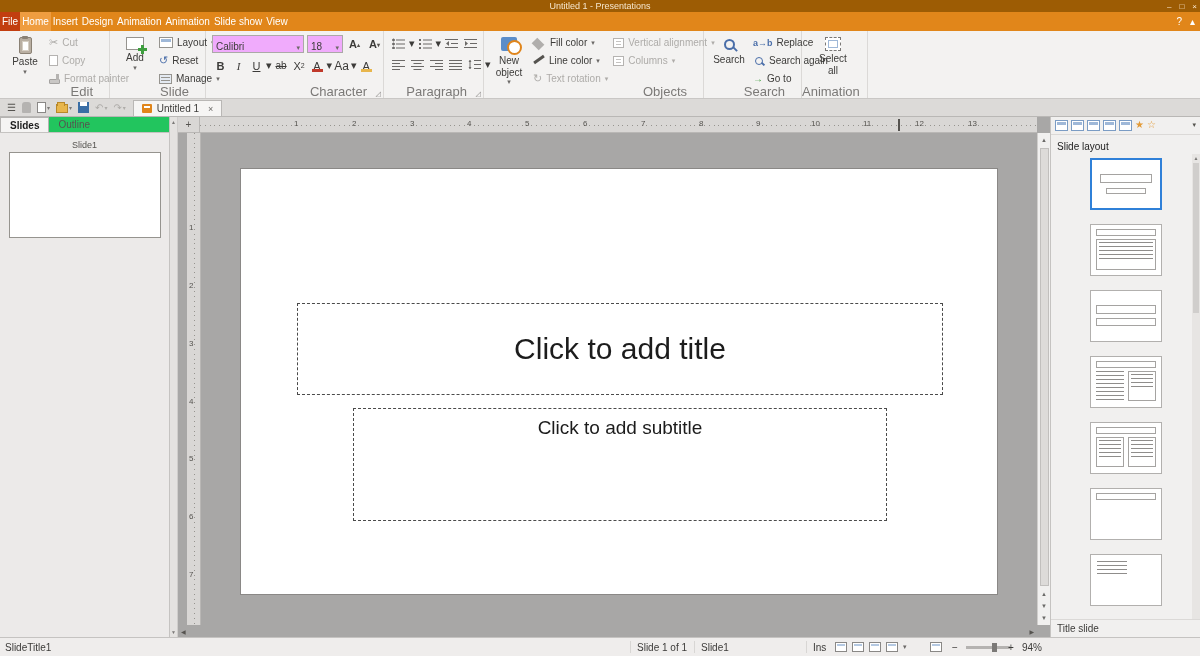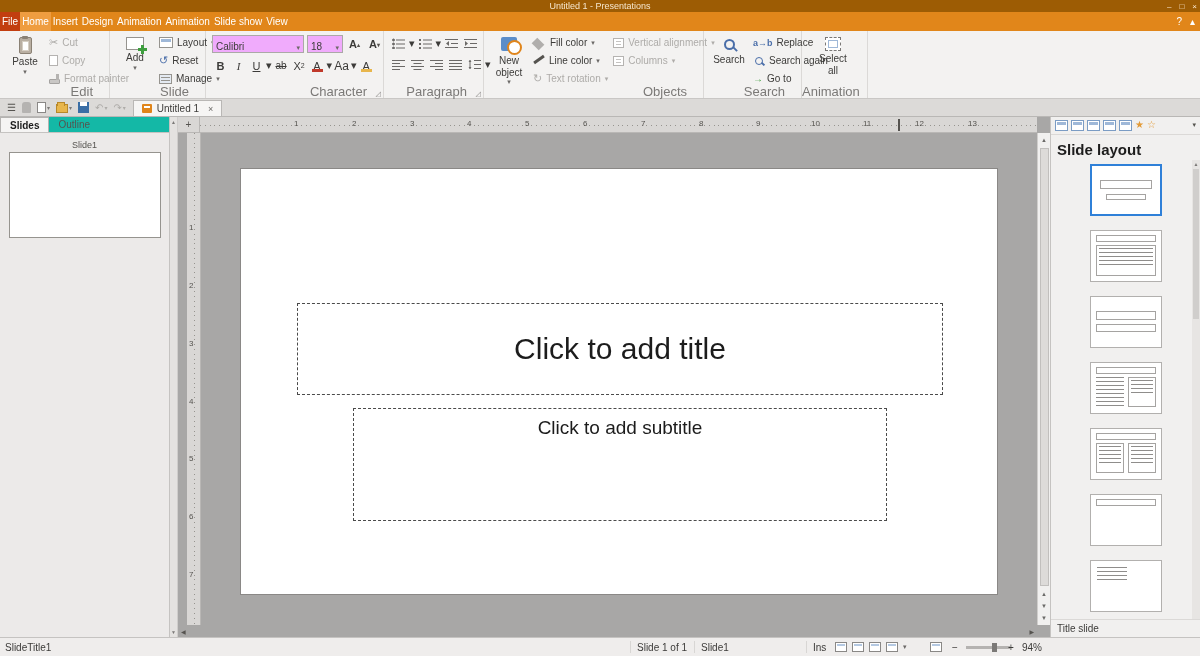--- a/index.html
+++ b/index.html
@@ -87,21 +87,21 @@
   .ic-hand{width:9px;height:11px;background:#b5b3b1;border-radius:3px 3px 1px 1px}
   .doctab{display:flex;align-items:center;gap:5px;background:#f6f5f4;border:1px solid #b9b7b5;border-bottom:none;margin-top:1px;padding:0 8px;font-size:10px}
   .ic-pres{width:10px;height:9px;background:#e0851b;border-radius:1px}
   .ic-pres:before{content:"";position:absolute;left:2px;right:2px;top:2px;height:2px;background:#fff}
   .doctab .close{color:#6b6967;font-size:9px;margin-left:4px}
 
   
   .main{flex:1 1 auto;display:flex;min-height:0}
   
   .left-panel{width:170px;background:#eceae9;border-right:1px solid #c5c3c1;display:flex;flex-direction:column}
-  .lp-tabs{height:16px;display:flex;background:#14b8a6;border-bottom:1px solid #c5c3c1;font-size:10px}
+  .lp-tabs{height:16px;display:flex;background:#22c55e;border-bottom:1px solid #c5c3c1;font-size:10px}
   .lp-tab{padding:0 9px;display:flex;align-items:center;color:#55534f}
   .lp-tab.active{background:#f5f4f3;border:1px solid #b5b3b1;border-bottom:none;font-weight:bold;color:#1c1c1c}
   .lp-caption{font-size:9px;color:#55534f;text-align:center;margin-top:7px}
   .lp-thumb{width:152px;height:86px;background:#fff;border:1px solid #96948f;margin:2px auto 0}
   .lscroll{width:8px;background:#e4e2e0;border-right:1px solid #cfcdcb;display:flex;flex-direction:column;justify-content:space-between;align-items:center;font-size:5px;color:#7b7977;padding:2px 0}
   
   .center{flex:1 1 auto;position:relative;background:#a8a7a6;min-width:0}
   .corner{position:absolute;left:0;top:0;width:22px;height:16px;background:#d9d7d5;border-right:1px solid #b9b7b5;border-bottom:1px solid #b9b7b5;display:flex;align-items:center;justify-content:center;font-size:10px;color:#55534f}
   .hruler{position:absolute;left:22px;right:13px;top:0;height:16px;background:#d9d7d5;border-bottom:1px solid #b9b7b5;background-image:repeating-linear-gradient(to right,#96948f 0 1px,transparent 1px 4.8px);background-size:100% 1px;background-position:0 8px;background-repeat:no-repeat}
   .hruler .num{position:absolute;top:2px;font-size:8px;color:#55534f}
@@ -117,21 +117,21 @@
   .vs-thumb{width:9px;flex:1 1 auto;background:#dddbd9;border:1px solid #c1bfbd;margin:1px 0}
   .vs-btn{height:10px;display:flex;align-items:center;justify-content:center}
   .hstrip{position:absolute;left:0;right:13px;bottom:0;height:12px;display:flex;justify-content:space-between;align-items:center;font-size:6px;color:#55534f;padding:0 3px}
   
   .right-panel{width:150px;background:#f1f0ef;border-left:1px solid #c5c3c1;display:flex;flex-direction:column;position:relative}
   .rp-toolbar{height:18px;display:flex;align-items:center;gap:3px;padding:0 4px;border-bottom:1px solid #dbd9d7}
   .rp-ic{width:13px;height:11px;border:1px solid #7b9cc4;background:#fff;position:relative}
   .rp-ic:before{content:"";position:absolute;left:1px;right:1px;top:1px;height:3px;background:#9fb8d8}
   .rp-star{font-size:10px;color:#e39b38;line-height:1}
   .rp-caret{margin-left:auto;font-size:7px;color:#55534f}
-  .rp-title{font-size:15px;font-weight:bold;color:#1c1c1c;padding:6px 6px 2px}
+  .rp-title{font-size:10px;font-weight:normal;color:#1c1c1c;padding:6px 6px 2px}
   .rp-list{flex:1 1 auto;position:relative;overflow:hidden;padding-top:4px}
   .lay{width:72px;height:52px;background:#fff;border:1px solid #b2b0ae;margin:0 auto 14px;position:relative}
   .lay.selected{border:2px solid #2f80d8}
   .m-bar{position:absolute;background:#fff;border:1px solid #a5a3a1}
   .m-lines{position:absolute;background:repeating-linear-gradient(to bottom,#8f8d8b 0 1px,transparent 1px 4px)}
   .m-box{position:absolute;border:1px solid #a5a3a1}
   .rp-scroll{position:absolute;right:0;top:0;bottom:0;width:8px;background:#e7e5e3;display:flex;flex-direction:column;align-items:center;font-size:5px;color:#7b7977;padding:1px 0}
   .rp-thumb{width:6px;height:150px;background:#d0cecc;margin-top:2px}
   .rp-footer{font-size:10px;color:#3c3b39;padding:3px 6px;border-top:1px solid #dbd9d7}
 

